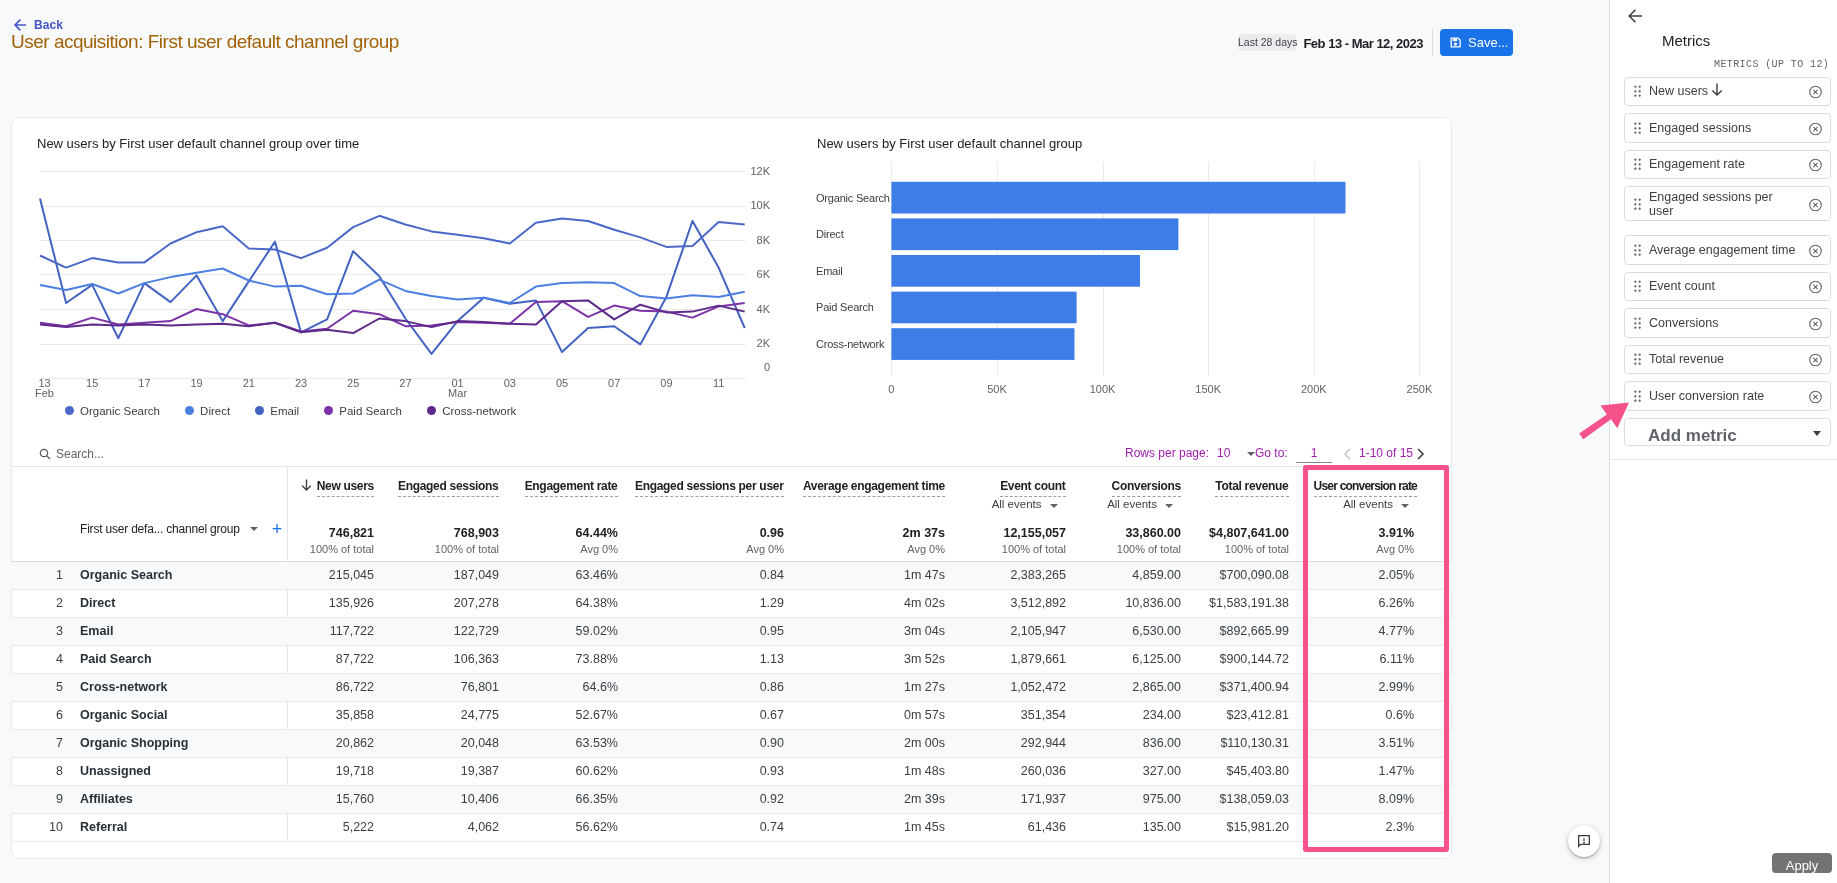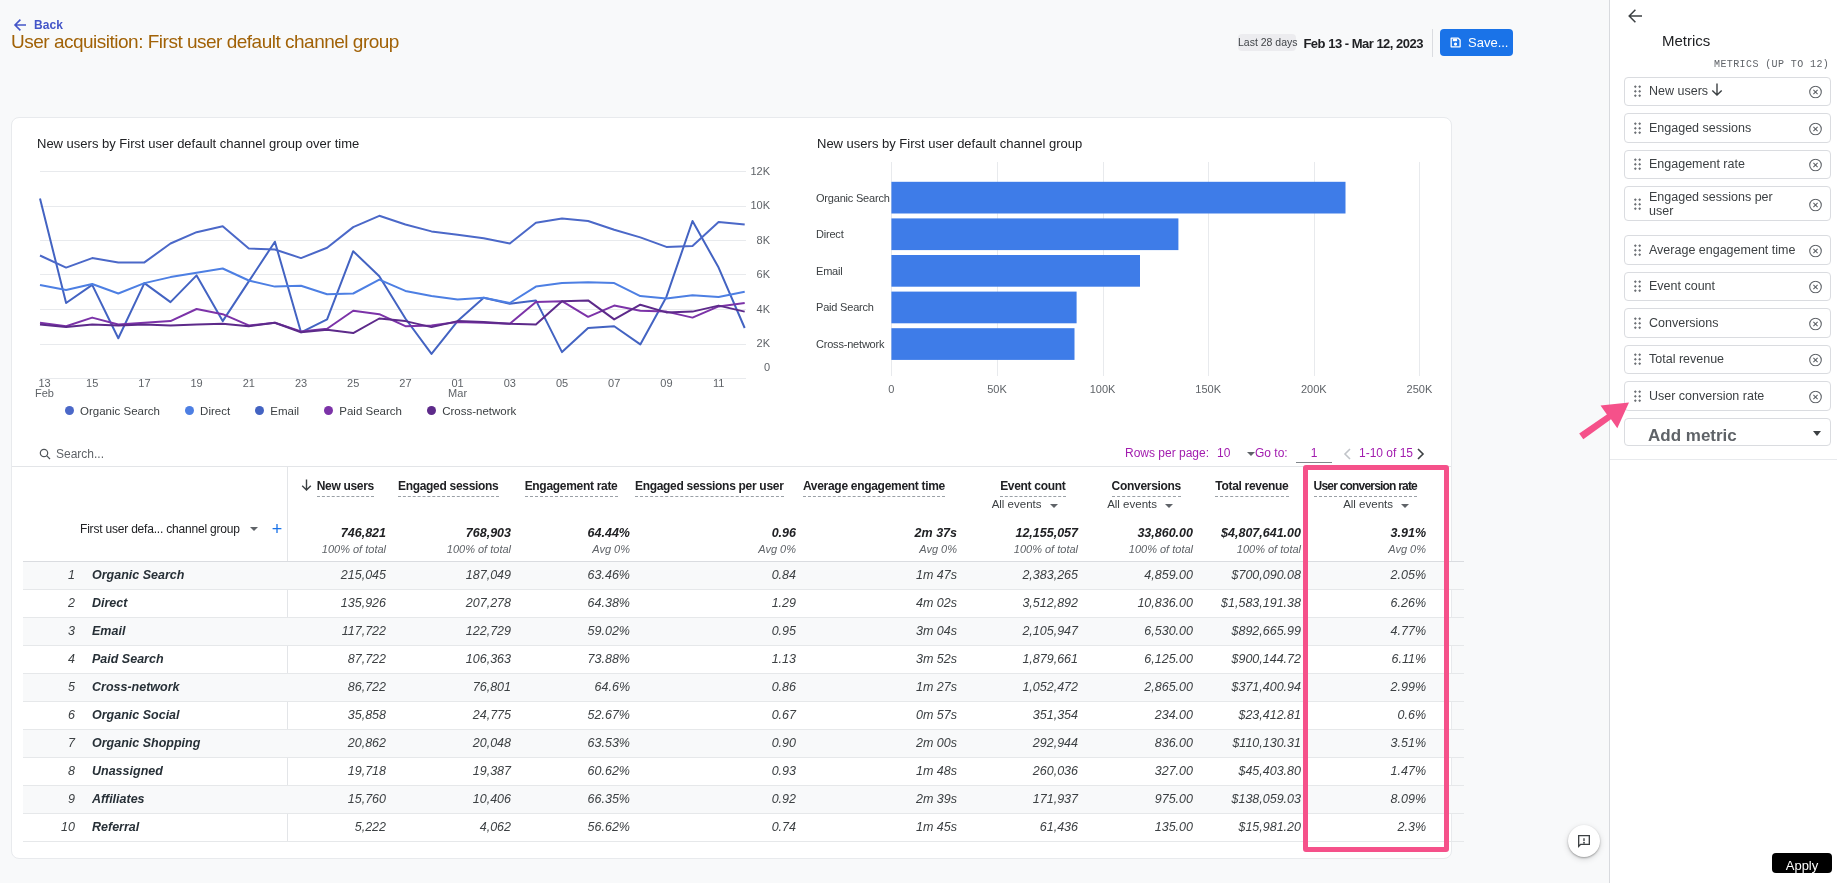--- a/index.html
+++ b/index.html
@@ -37,22 +37,22 @@
 .caret { display:inline-block; width:0; height:0; border-left:4px solid transparent;
   border-right:4px solid transparent; border-top:4px solid #5f6368; margin-left:10px;
   position:relative; top:-2px; }
 .plus { color:#1a73e8; font-size:18px; margin-left:14px; position:relative; top:2px; }
 .hwrap .h { position:absolute; top:12px; font-weight:bold; font-size:12px; letter-spacing:-.3px; color:#202124;
   white-space:nowrap; }
 .hwrap .hl { border-bottom:1px dashed #9aa0a6; padding-bottom:3px; }
 .hwrap .allev { position:absolute; top:31px; font-size:11.5px; color:#3c4043; white-space:nowrap; }
 .caret2 { display:inline-block; width:0; height:0; border-left:4px solid transparent;
   border-right:4px solid transparent; border-top:4px solid #5f6368; margin-left:8px; }
-.dt { position:absolute; left:23px; top:516px; border-collapse:collapse; table-layout:fixed;
-  width:1441px; font-size:12.5px; color:#3c4043;font-style:italic; }
+.dt { position:absolute; left:11px; top:516px; border-collapse:collapse; table-layout:fixed;
+  width:1441px; font-size:12.5px; color:#3c4043; }
 .dt td { padding:0 10px 0 0; vertical-align:middle; height:28px; border-top:1px solid #e6e8ea; }
 .dt tr.tr0 td { height:45px; border-top:none; border-bottom:1px solid #dadce0; padding-top:5px; }
 .dt td.n { text-align:right; }
 .dt td:last-child { padding-right:38px; }
 .dt tr.odd td { background:#f8f9fa; }
 .dt tr:last-child td { border-bottom:1px solid #e6e8ea; }
 .dt td.num { text-align:right; padding-right:14px; color:#3c4043; }
 .dt td.chan { font-weight:bold; color:#273037; padding-left:3px; }
 .tv { font-weight:bold; color:#202124; }
 .ts { font-size:11px; color:#5f6368; margin-top:3px; }
@@ -70,21 +70,21 @@
   background-image:radial-gradient(circle, #5f6368 1px, transparent 1.1px);
   background-size:4.5px 4.5px; background-position:-1px 0; }
 .xic { position:absolute; right:8px; top:50%; transform:translateY(-50%); width:13px; height:13px; }
 .dna { position:absolute; left:86px; top:50%; transform:translateY(-50%); font-size:13px; color:#3c4043; }
 .addmetric { position:absolute; left:1624px; top:417.5px; width:207px; height:28px; background:#fff;
   border:1px solid #dadce0; border-radius:4px; }
 .addmetric span { position:absolute; left:23px; top:7px; font-size:17px; color:#5f6368;font-weight:bold; }
 .addmetric .c3 { position:absolute; right:9px; top:12px; width:0; height:0;
   border-left:4.5px solid transparent; border-right:4.5px solid transparent; border-top:5px solid #3c4043; }
 .sb-div { position:absolute; left:1610px; top:459px; width:227px; height:1px; background:#e8eaed; }
-.applybtn { position:absolute; left:1772px; top:853px; width:60px; height:20px; background:#000000;
+.applybtn { position:absolute; left:1772px; top:853px; width:60px; height:20px; background:#737373;
   border-radius:4px; color:#fff; font-size:13px; text-align:center; line-height:26px; }
 
 .pinkrect { position:absolute; left:1303px; top:465px; width:146px; height:387px;
   border:5px solid #f5518a; border-radius:3px; }
 .fb { position:absolute; left:1568px; top:825px; width:32px; height:32px; border-radius:50%;
   background:#fff; box-shadow:0 1px 2px rgba(0,0,0,.3), 0 2px 6px rgba(0,0,0,.15); }
 </style></head>
 <body>
 
 <div class="backrow">

